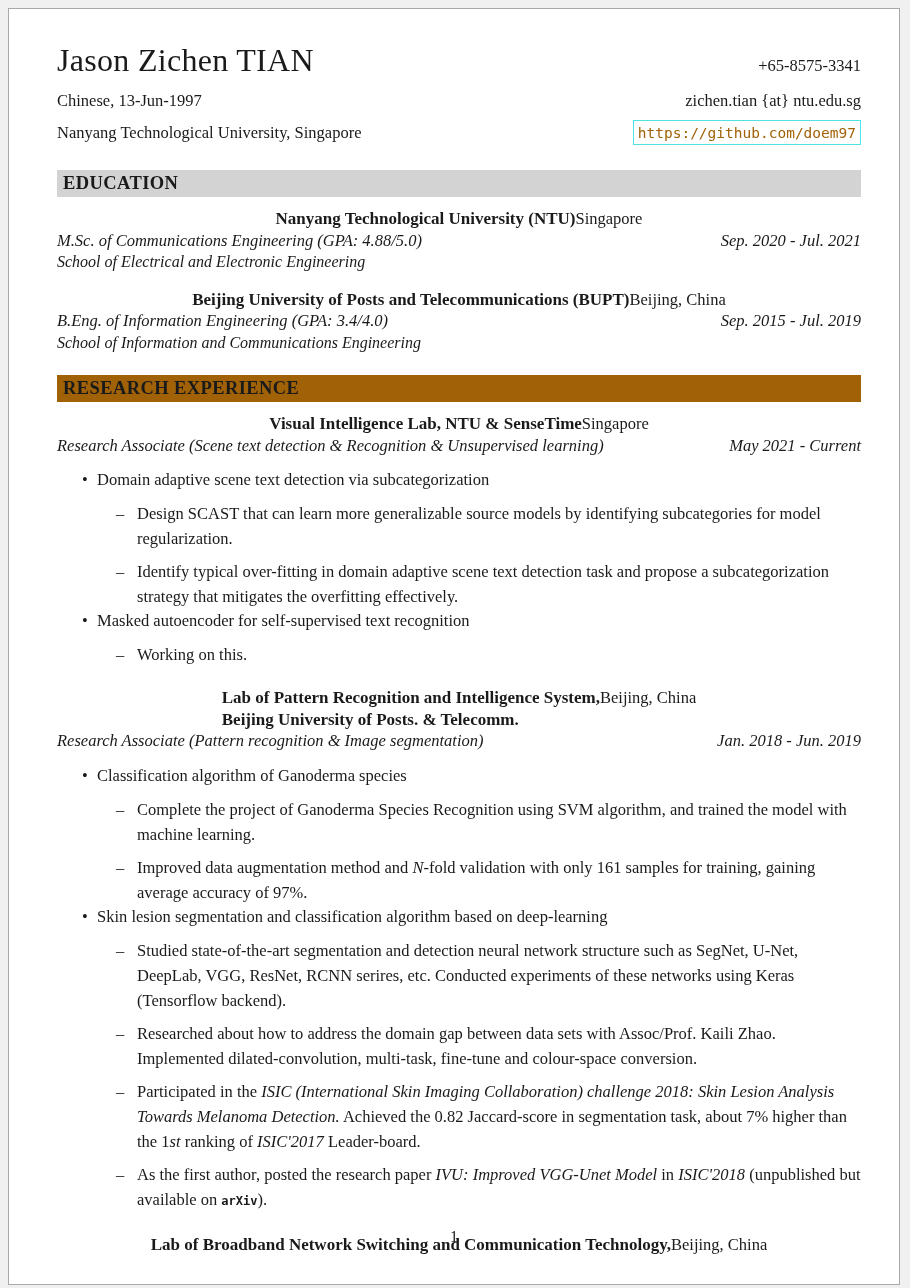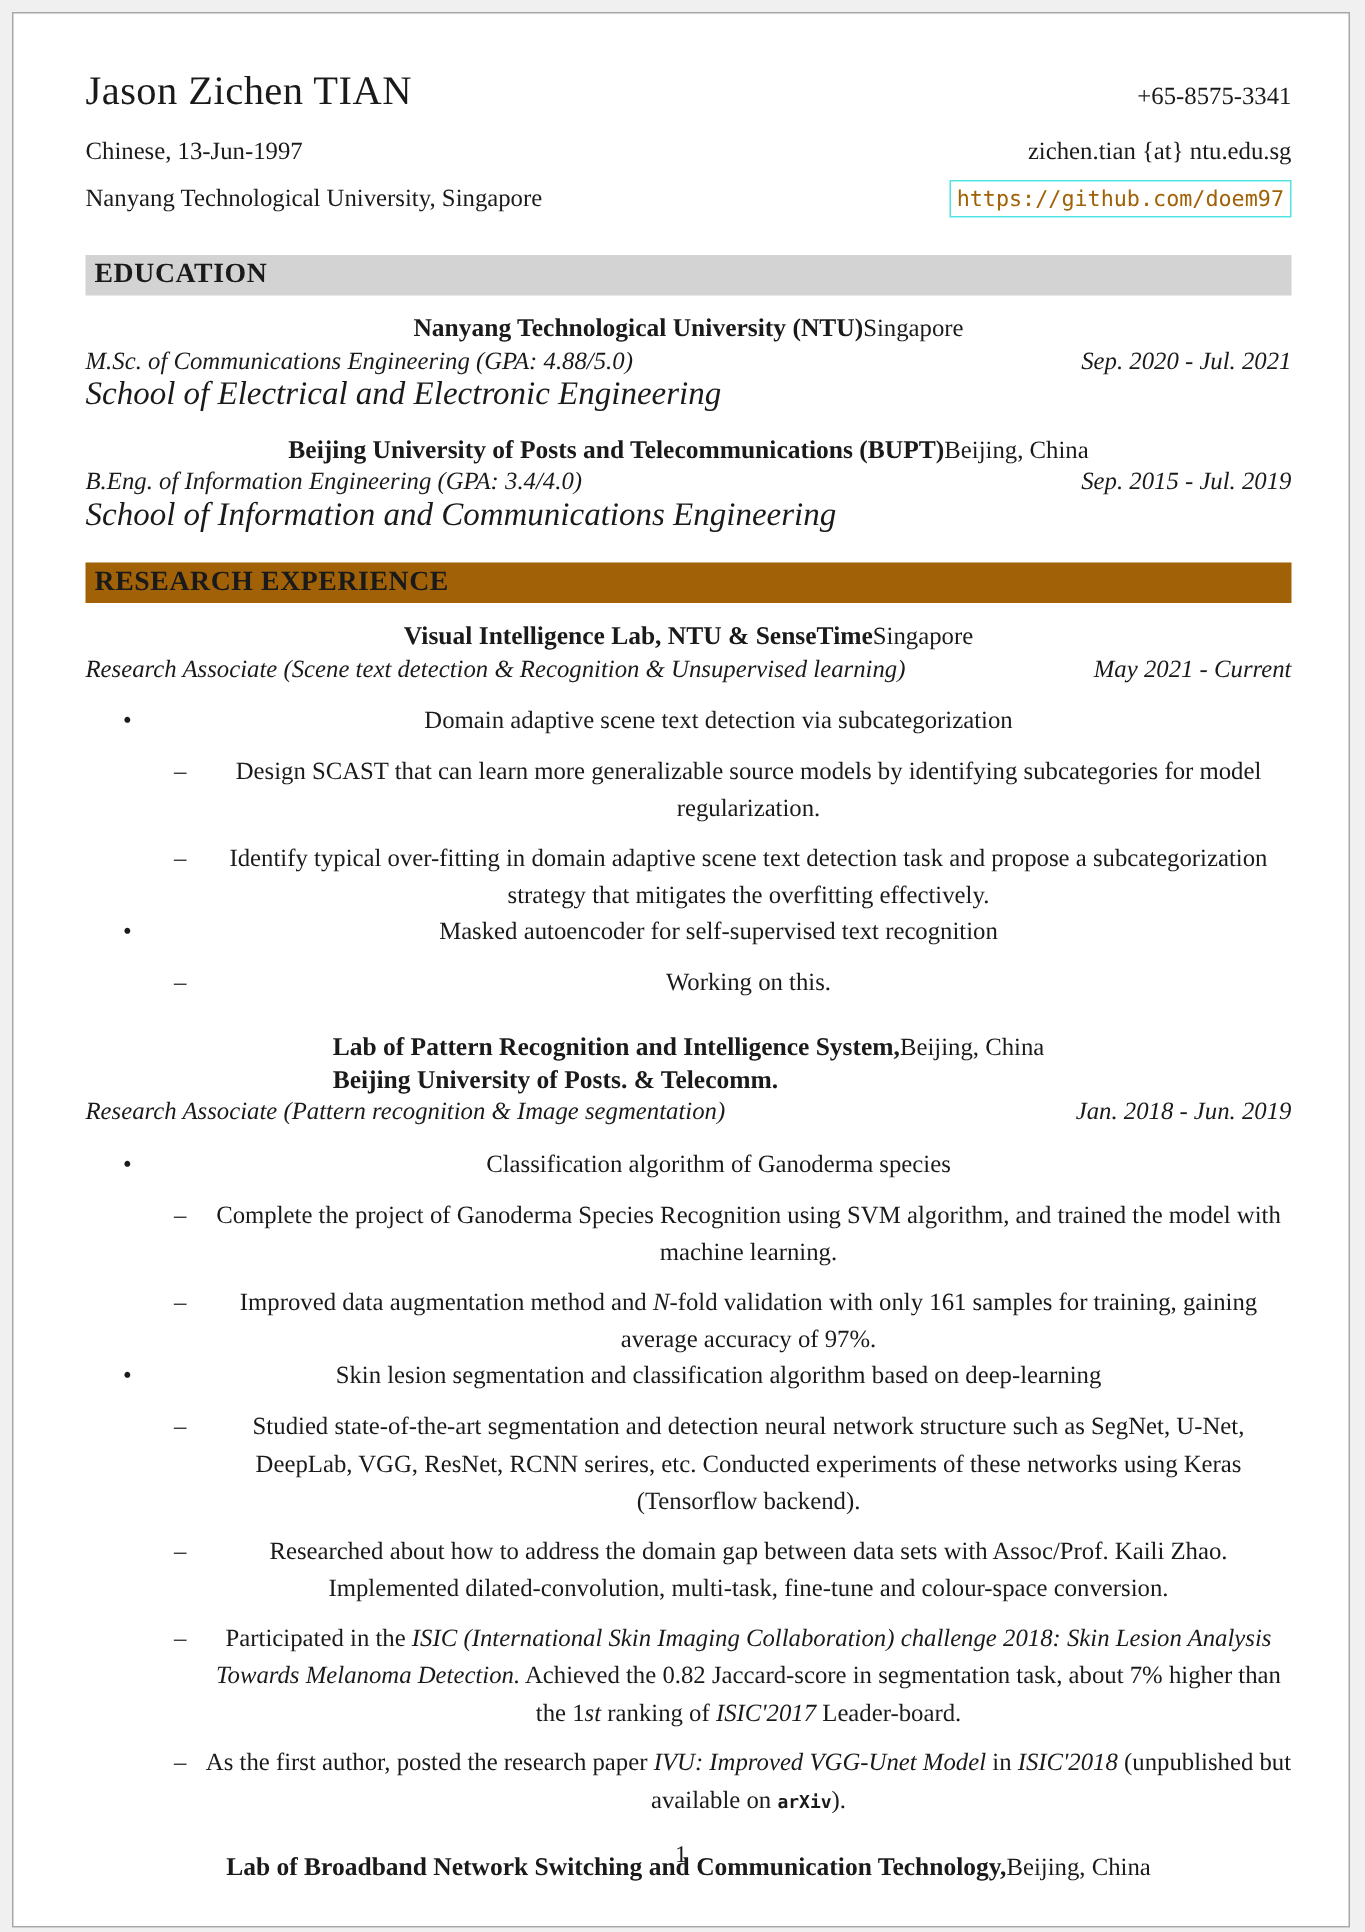--- a/index.html
+++ b/index.html
@@ -21,21 +21,21 @@
     overflow: hidden;
   }
   .content {
     margin-left: 48px;
     width: 804px;
   }
   
   .header { padding-top: 34px; }
   .hrow { display: flex; justify-content: space-between; align-items: baseline; }
   .name {
-    font-size: 27px;
+    font-size: 32px;
     line-height: 34px;
     letter-spacing: 0.3px;
   }
   .hrow { font-size: 16.5px; line-height: 21px; }
   .row-name { margin-bottom: 13px; }
   .row-mid  { margin-bottom: 9px; }
   .link-box {
     font-family: "DejaVu Sans Mono", monospace;
     font-size: 14.5px;
     line-height: 20px;
@@ -59,24 +59,24 @@
   
   .entry { margin-top: 11px; }
   .entry + .entry { margin-top: 16px; }
   .entry-head { display: flex; justify-content: center; align-items: flex-start; }
   .entry-title { font-weight: bold; font-size: 17px; line-height: 21.5px; }
   .entry-loc   { font-size: 16.5px; line-height: 21.5px; white-space: nowrap; }
   .entry-sub {
     display: flex; justify-content: space-between;
     font-style: italic; font-size: 16.5px; line-height: 21.5px;
   }
-  .entry-detail { font-style: italic; font-size: 22px; line-height: 21.5px; }
+  .entry-detail { font-style: italic; font-size: 16px; line-height: 21.5px; }
   
   .bullets { margin-top: 12px; }
-  .bullet { position: relative; padding-left: 40px; font-size: 16.5px; line-height: 24px; text-align: center; }
+  .bullet { position: relative; padding-left: 40px; font-size: 16.5px; line-height: 24px; }
   .bullet::before { content: "\2022"; position: absolute; left: 25px; top: 0; }
   .subbullets { margin-top: 9px; }
   .subbullet { position: relative; padding-left: 40px; margin-top: 8px; font-size: 16.5px; line-height: 25px; }
   .subbullet::before { content: "\2013"; position: absolute; left: 19px; top: 0; }
   .it { font-style: italic; }
   .tt { font-family: "DejaVu Sans Mono", monospace; font-size: 12px; font-weight: bold; }
   
   .footer {
     position: absolute;
     top: 1219px; left: 0;

